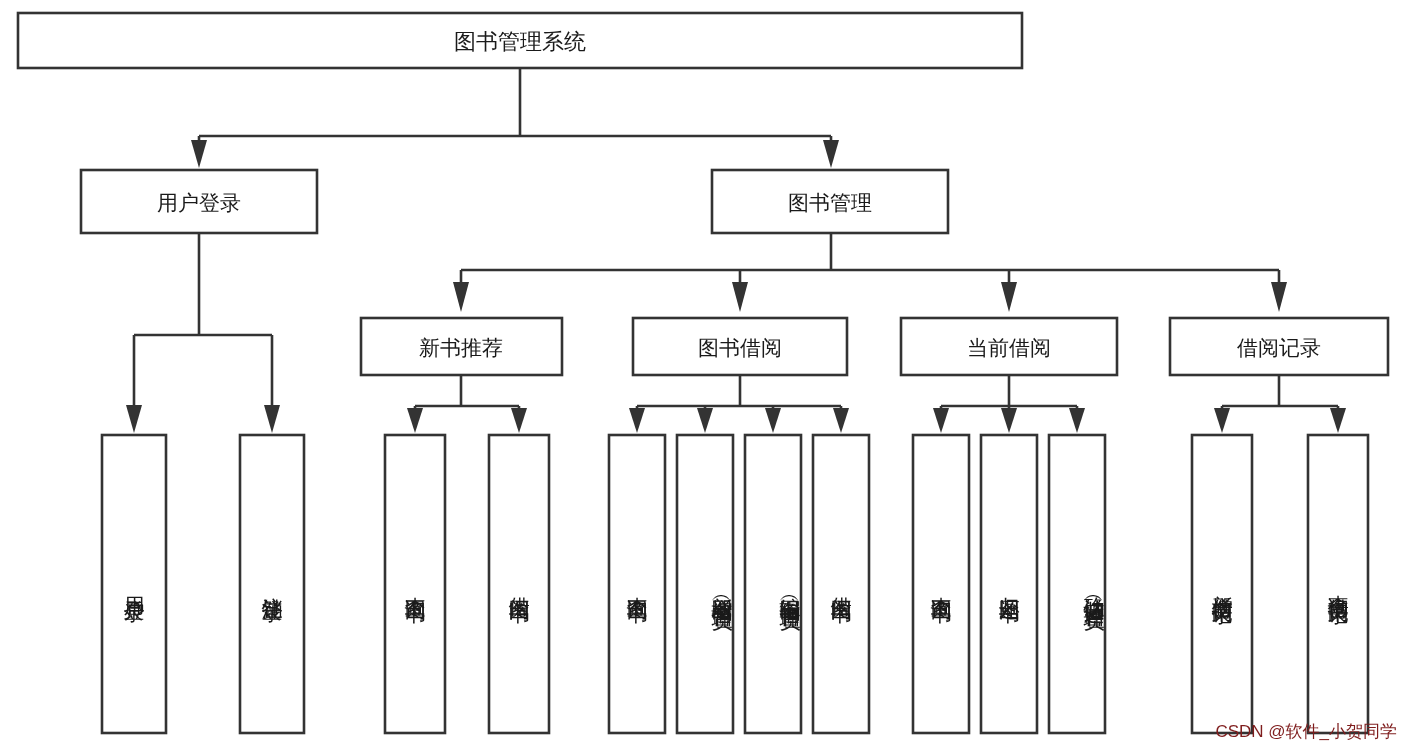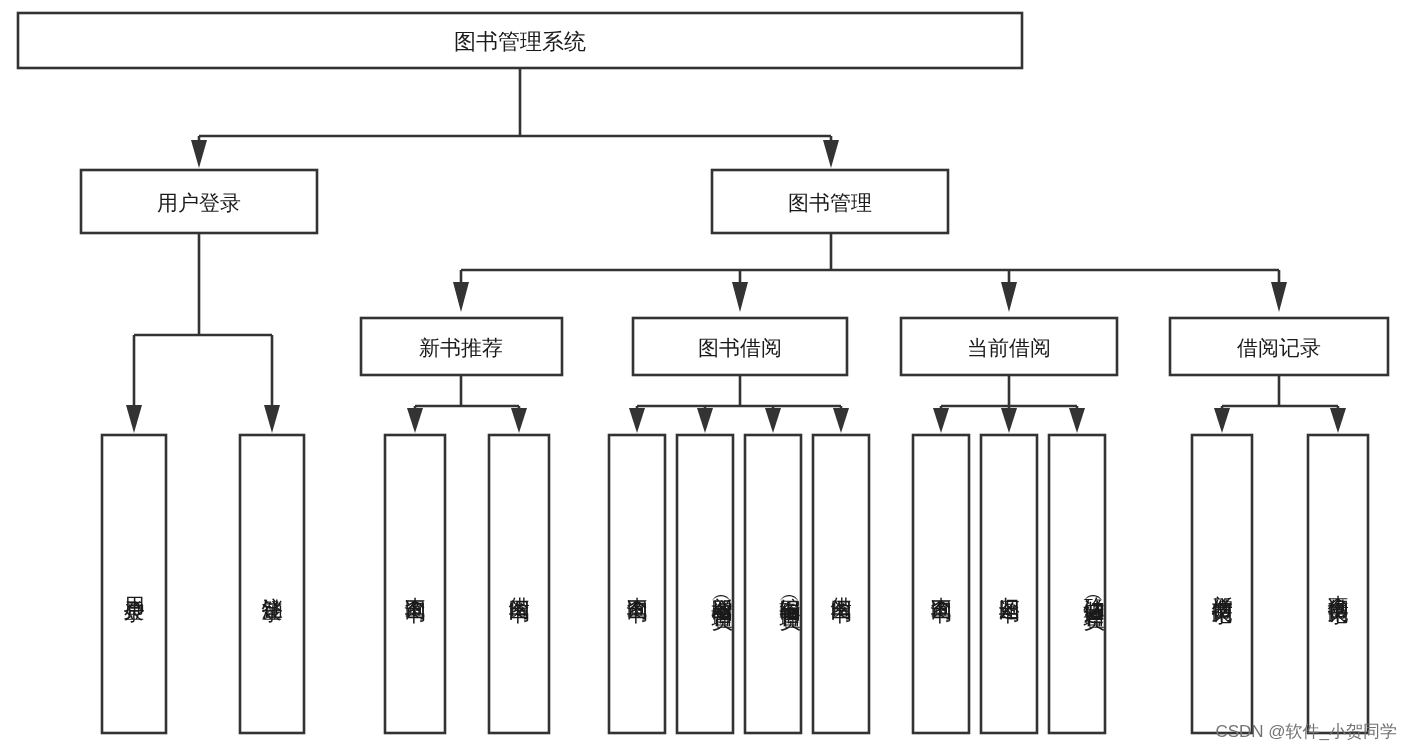--- a/index.html
+++ b/index.html
@@ -72,21 +72,21 @@
     align-items: center;
     justify-content: center;
     pointer-events: none;
   }
   #watermark {
     position: absolute;
     right: 8px;
     bottom: 4px;
     font-family: "Liberation Sans", "DejaVu Sans", sans-serif;
     font-size: 17px;
-    color: #737373;
+    color: #7f1d1d;
     white-space: nowrap;
   }
 </style>
 </head>
 <body>
 
 <div id="diagram-root">
 
   <svg id="flow" viewBox="0 0 1405 747">
 

